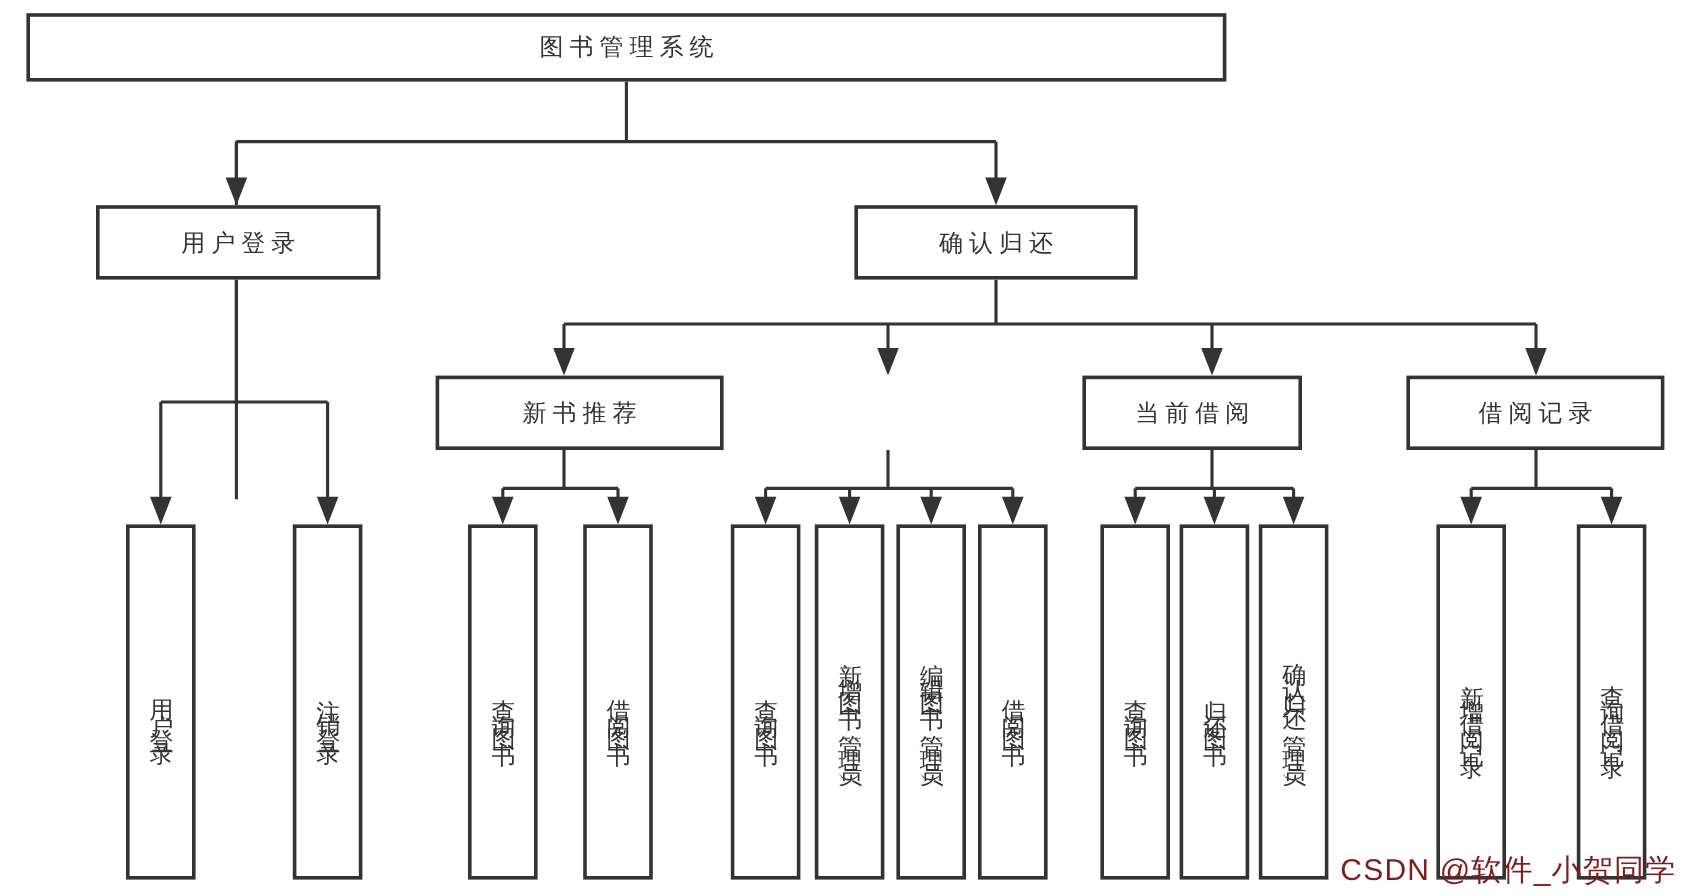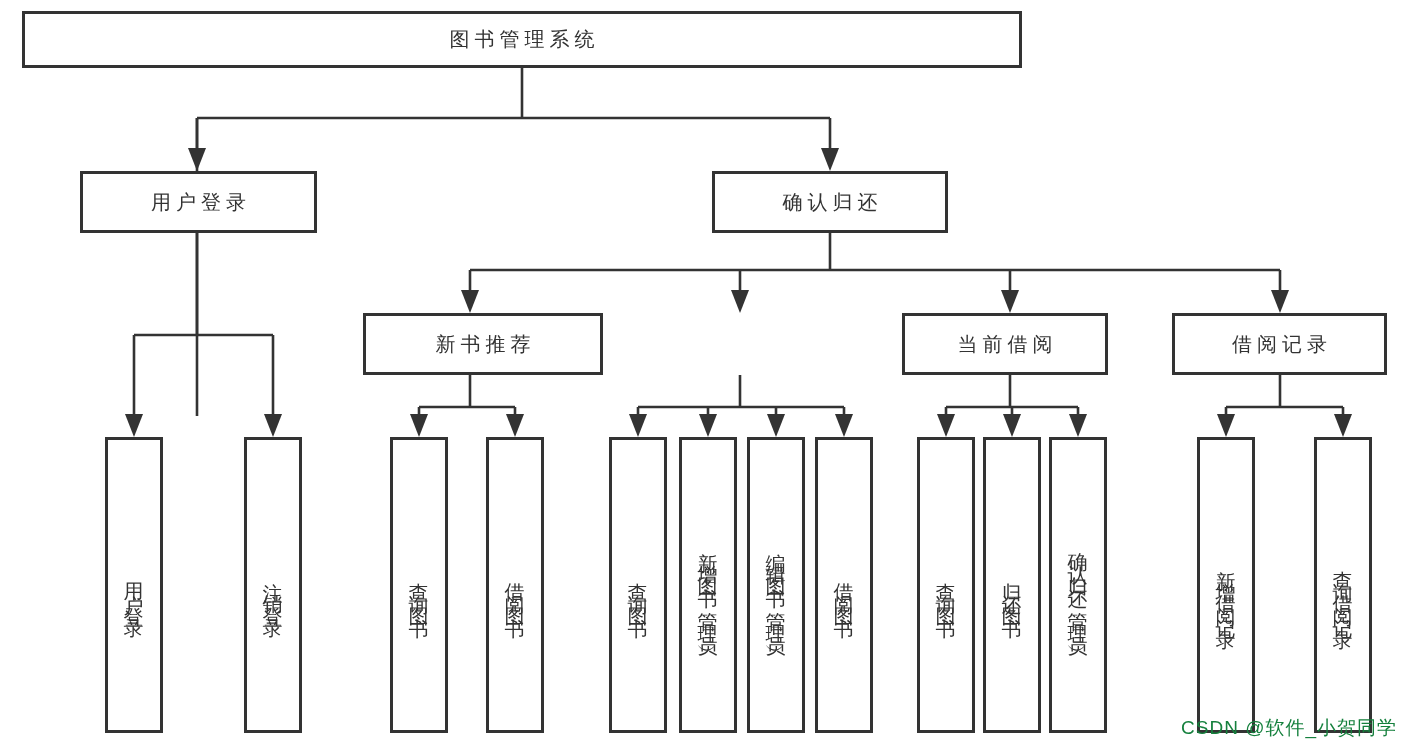--- a/index.html
+++ b/index.html
@@ -42,22 +42,22 @@
     text-orientation: mixed;
     font-size: 20px;
     line-height: 1;
     letter-spacing: 12px;
     padding-top: 12px; 
   }
   .watermark {
     position: absolute;
     right: 8px;
     bottom: 6px;
-    font-size: 19px;
-    color: #15803d;
+    font-size: 25px;
+    color: #7f1d1d;
     letter-spacing: 1px;
     z-index: 5;
   }
 </style>
 </head>
 <body>
 
 <div class="stage">
 
   <svg class="wires" viewBox="0 0 1405 747" xmlns="http://www.w3.org/2000/svg">
@@ -137,21 +137,21 @@
   <div class="box" style="left:80px; top:171px; width:237px; height:62px;">
     <span class="hlabel">用户登录</span>
   </div>
   <div class="box" style="left:712px; top:171px; width:236px; height:62px;">
     <span class="hlabel">确认归还</span>
   </div>
 
   <div class="box" style="left:363px; top:313px; width:240px; height:62px;">
     <span class="hlabel">新书推荐</span>
   </div>
-  <div class="box" style="left:902px; top:313px; width:206px; height:62px;">
+  <div class="box" style="left:902px; top:313px; width:183px; height:62px;">
     <span class="hlabel">当前借阅</span>
   </div>
   <div class="box" style="left:1172px; top:313px; width:215px; height:62px;">
     <span class="hlabel">借阅记录</span>
   </div>
 
   <div class="box leaf" style="left:105px;">
     <span class="vtext">用户登录</span>
   </div>
   <div class="box leaf" style="left:244px;">

